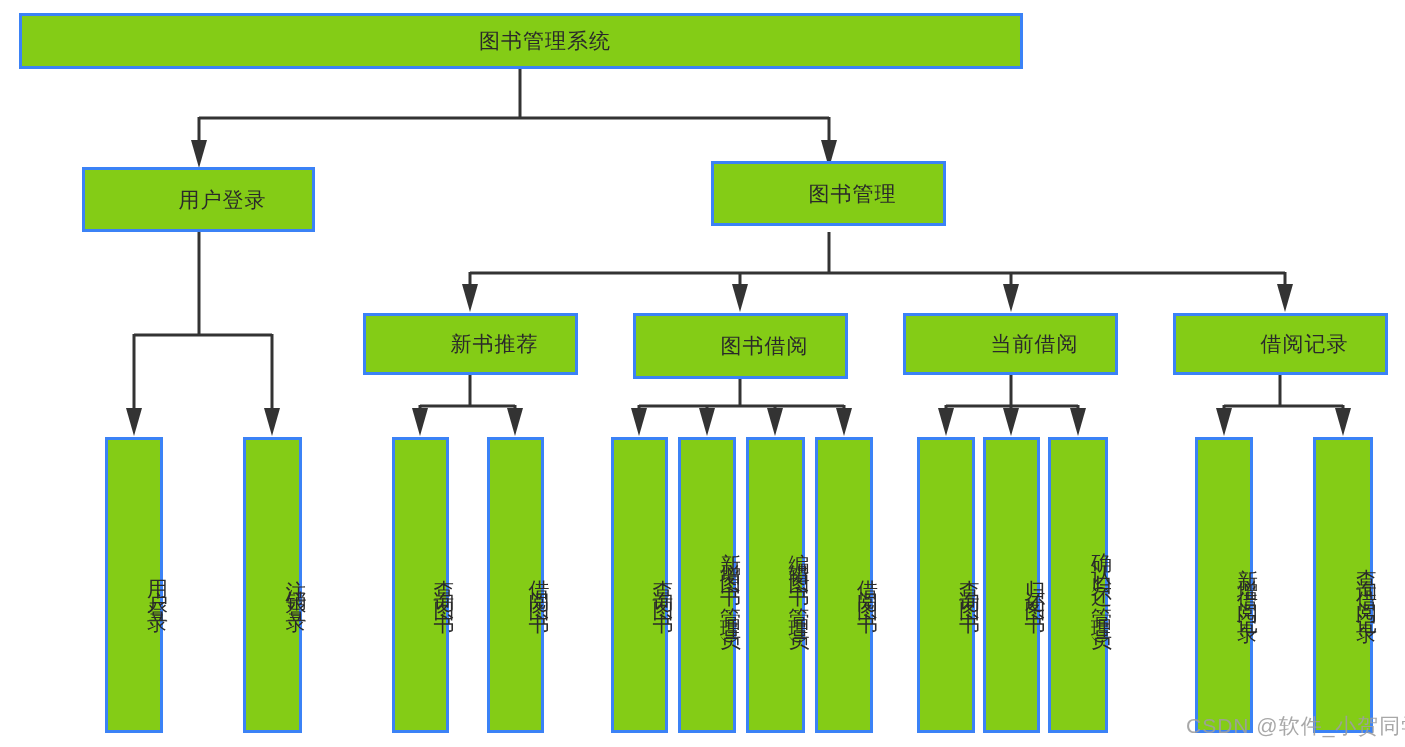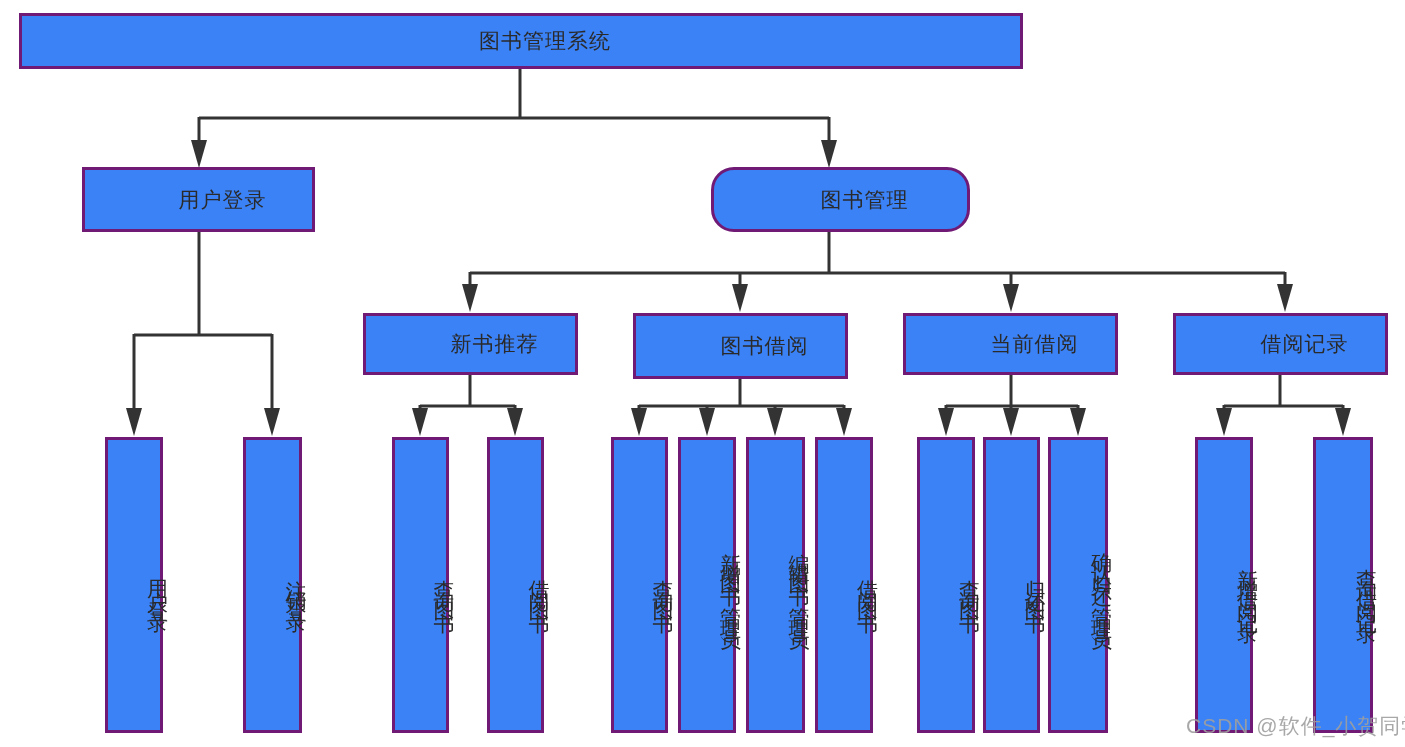--- a/index.html
+++ b/index.html
@@ -14,22 +14,22 @@
   }
   .connectors {
     position: absolute;
     left: 0; top: 0;
     width: 1405px; height: 747px;
     pointer-events: none;
   }
   .box {
     position: absolute;
     box-sizing: border-box;
-    border: 3px solid #701a75;
-    background: #3b82f6;
+    border: 3px solid #3b82f6;
+    background: #84cc16;
     display: flex;
     align-items: center;
     justify-content: center;
     font-size: 21px;
     letter-spacing: 1px;
     white-space: nowrap;
     padding-left: 48px;
   }
   .leaf .vtext {
     writing-mode: vertical-rl;
@@ -123,21 +123,21 @@
     </g>
   </svg>
 
   <div class="box" style="left:19px; top:13px; width:1004px; height:56px;">
     <span>图书管理系统</span>
   </div>
 
   <div class="box" style="left:82px; top:167px; width:233px; height:65px;">
     <span>用户登录</span>
   </div>
-  <div class="box" style="left:711px; top:167px; width:259px; height:65px;border-radius:23px;">
+  <div class="box" style="left:711px; top:161px; width:235px; height:65px;">
     <span>图书管理</span>
   </div>
 
   <div class="box" style="left:363px; top:313px; width:215px; height:62px;">
     <span>新书推荐</span>
   </div>
   <div class="box" style="left:633px; top:313px; width:215px; height:66px;">
     <span>图书借阅</span>
   </div>
   <div class="box" style="left:1173px; top:313px; width:215px; height:62px;">

